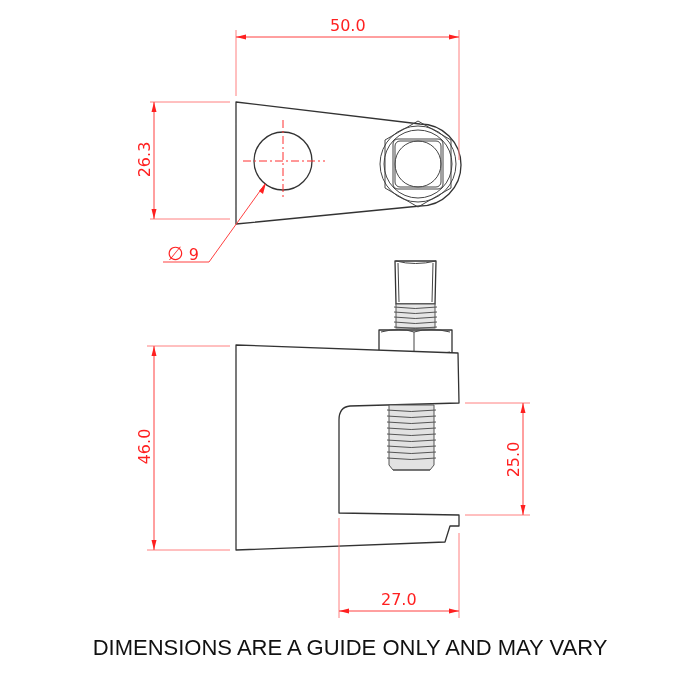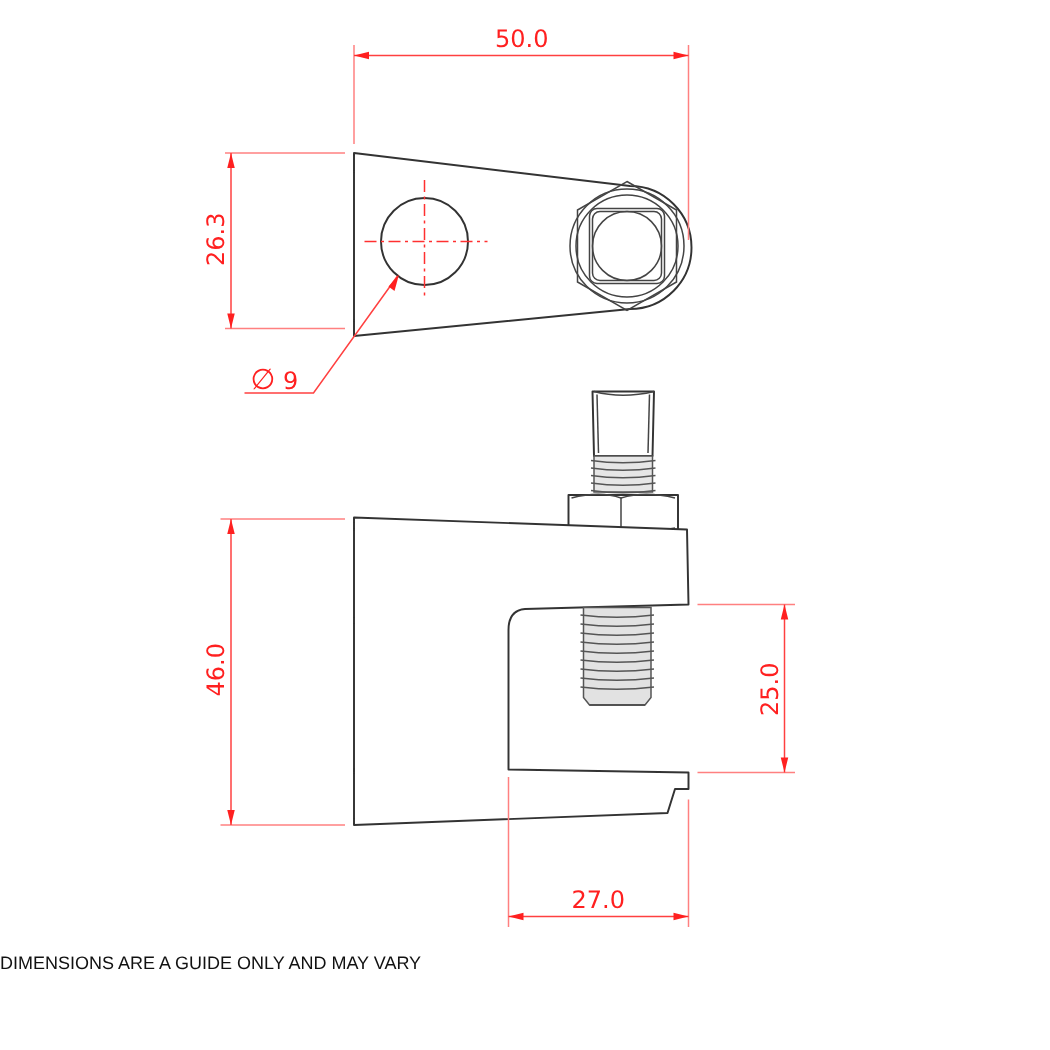--- a/index.html
+++ b/index.html
@@ -6,22 +6,22 @@
     #canvas { position: relative; width: 700px; height: 700px; background: #ffffff; overflow: hidden; }
     svg { position: absolute; left: 0; top: 0; }
     .outline { fill: #ffffff; stroke: #333333; stroke-width: 1.3; stroke-linejoin: round; }
     .thin { fill: none; stroke: #444444; stroke-width: 1; }
     .thread { fill: none; stroke: #555555; stroke-width: 1; }
     .dim { fill: none; stroke: #ff4040; stroke-width: 1; }
     .ext { fill: none; stroke: #ff8080; stroke-width: 1; }
     .center { fill: none; stroke: #ff3030; stroke-width: 1; stroke-dasharray: 8 3 2 3; }
     .arrow { fill: #ff2020; stroke: none; }
     .note {
-      position: absolute; left: 0; top: 635px; width: 700px; 
-      font-family: "Liberation Sans", sans-serif; font-size: 12px; color: #111111; letter-spacing: 0px;
+      position: absolute; left: 0; top: 635px; width: 700px; text-align: center;
+      font-family: "Liberation Sans", sans-serif; font-size: 22px; color: #111111; letter-spacing: 0px;
     }
     .label-html { position: absolute; font-family: "DejaVu Sans", sans-serif; font-size: 16px; color: #ff2020; white-space: nowrap; }
     .rot { transform-origin: center center; transform: rotate(-90deg); }
   </style>
 </head>
 <body>
 
 <div id="canvas">
   <svg width="700" height="700" viewBox="0 0 700 700">
 

